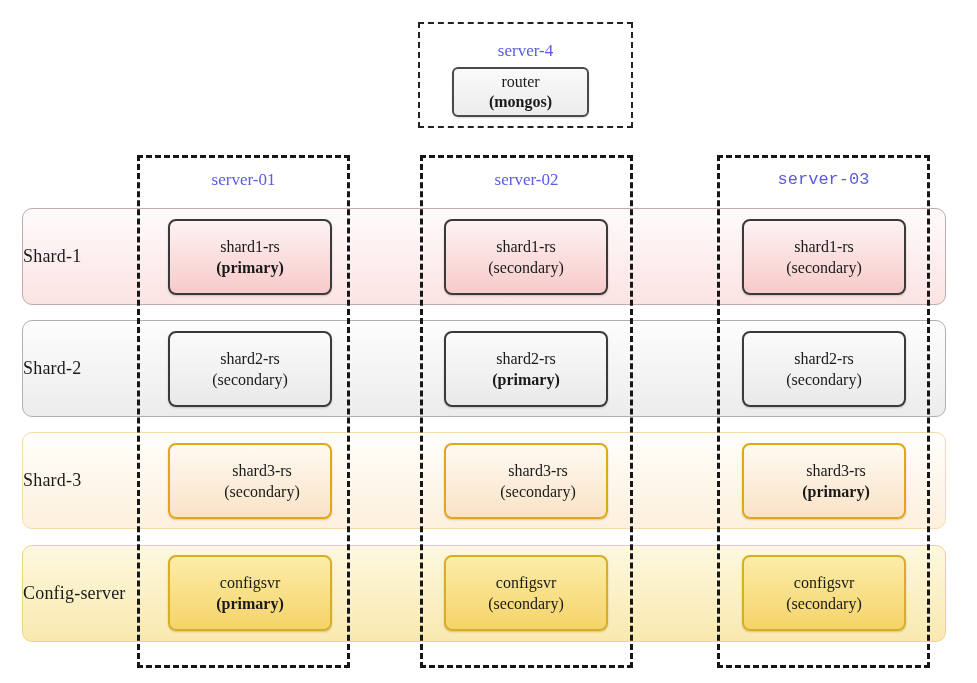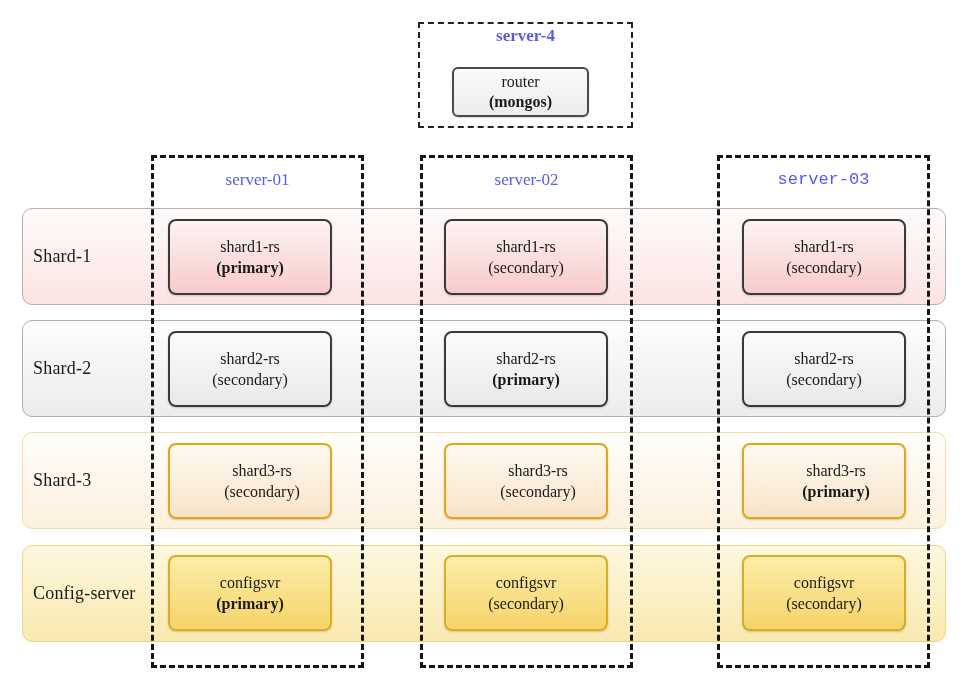--- a/index.html
+++ b/index.html
@@ -13,60 +13,59 @@
     position: absolute;
     left: 22px;
     width: 924px;
     height: 97px;
     border-radius: 10px;
     display: flex;
     align-items: center;
     z-index: 1;
   }
   .band-label {
-    padding-left: 10px;
     font-size: 18px;
     letter-spacing: 0.2px;
   }
   .band-pink   { top: 208px; background: linear-gradient(180deg,#fefbfb 0%,#fce3e3 100%); border: 1px solid #bcaeae; }
   .band-gray   { top: 320px; background: linear-gradient(180deg,#fdfdfd 0%,#ececec 100%); border: 1px solid #b0b0b0; }
   .band-orange { top: 432px; background: linear-gradient(180deg,#fffefb 0%,#fdf0dd 100%); border: 1px solid #f5dca6; }
   .band-yellow { top: 545px; background: linear-gradient(180deg,#fdf8df 0%,#f9e9af 100%); border: 1px solid #ecd583; }
 
   
   .server-col {
     position: absolute;
     top: 155px;
     height: 513px;
     width: 213px;
     border: 3px dashed #161616;
     z-index: 2;
     text-align: center;
   }
-  .col-1 { left: 151px; }
+  .col-1 { left: 137px; }
   .col-2 { left: 420px; }
   .col-3 { left: 717px; font-family: Liberation Mono, monospace; }
 
   .server-top {
     position: absolute;
     left: 418px;
     top: 22px;
     width: 215px;
     height: 106px;
     border: 2px dashed #222222;
     z-index: 2;
     text-align: center;
   }
   .server-label {
     display: block;
     margin-top: 12px;
     font-size: 17px;
     color: #5a5ae8;
   }
-  .server-top .server-label { margin-top: 2px; font-weight: bold; }
+  .server-top .server-label { margin-top: 17px; }
 
   
   .node {
     position: absolute;
     width: 164px;
     height: 76px;
     border-radius: 8px;
     display: flex;
     flex-direction: column;
     align-items: center;

